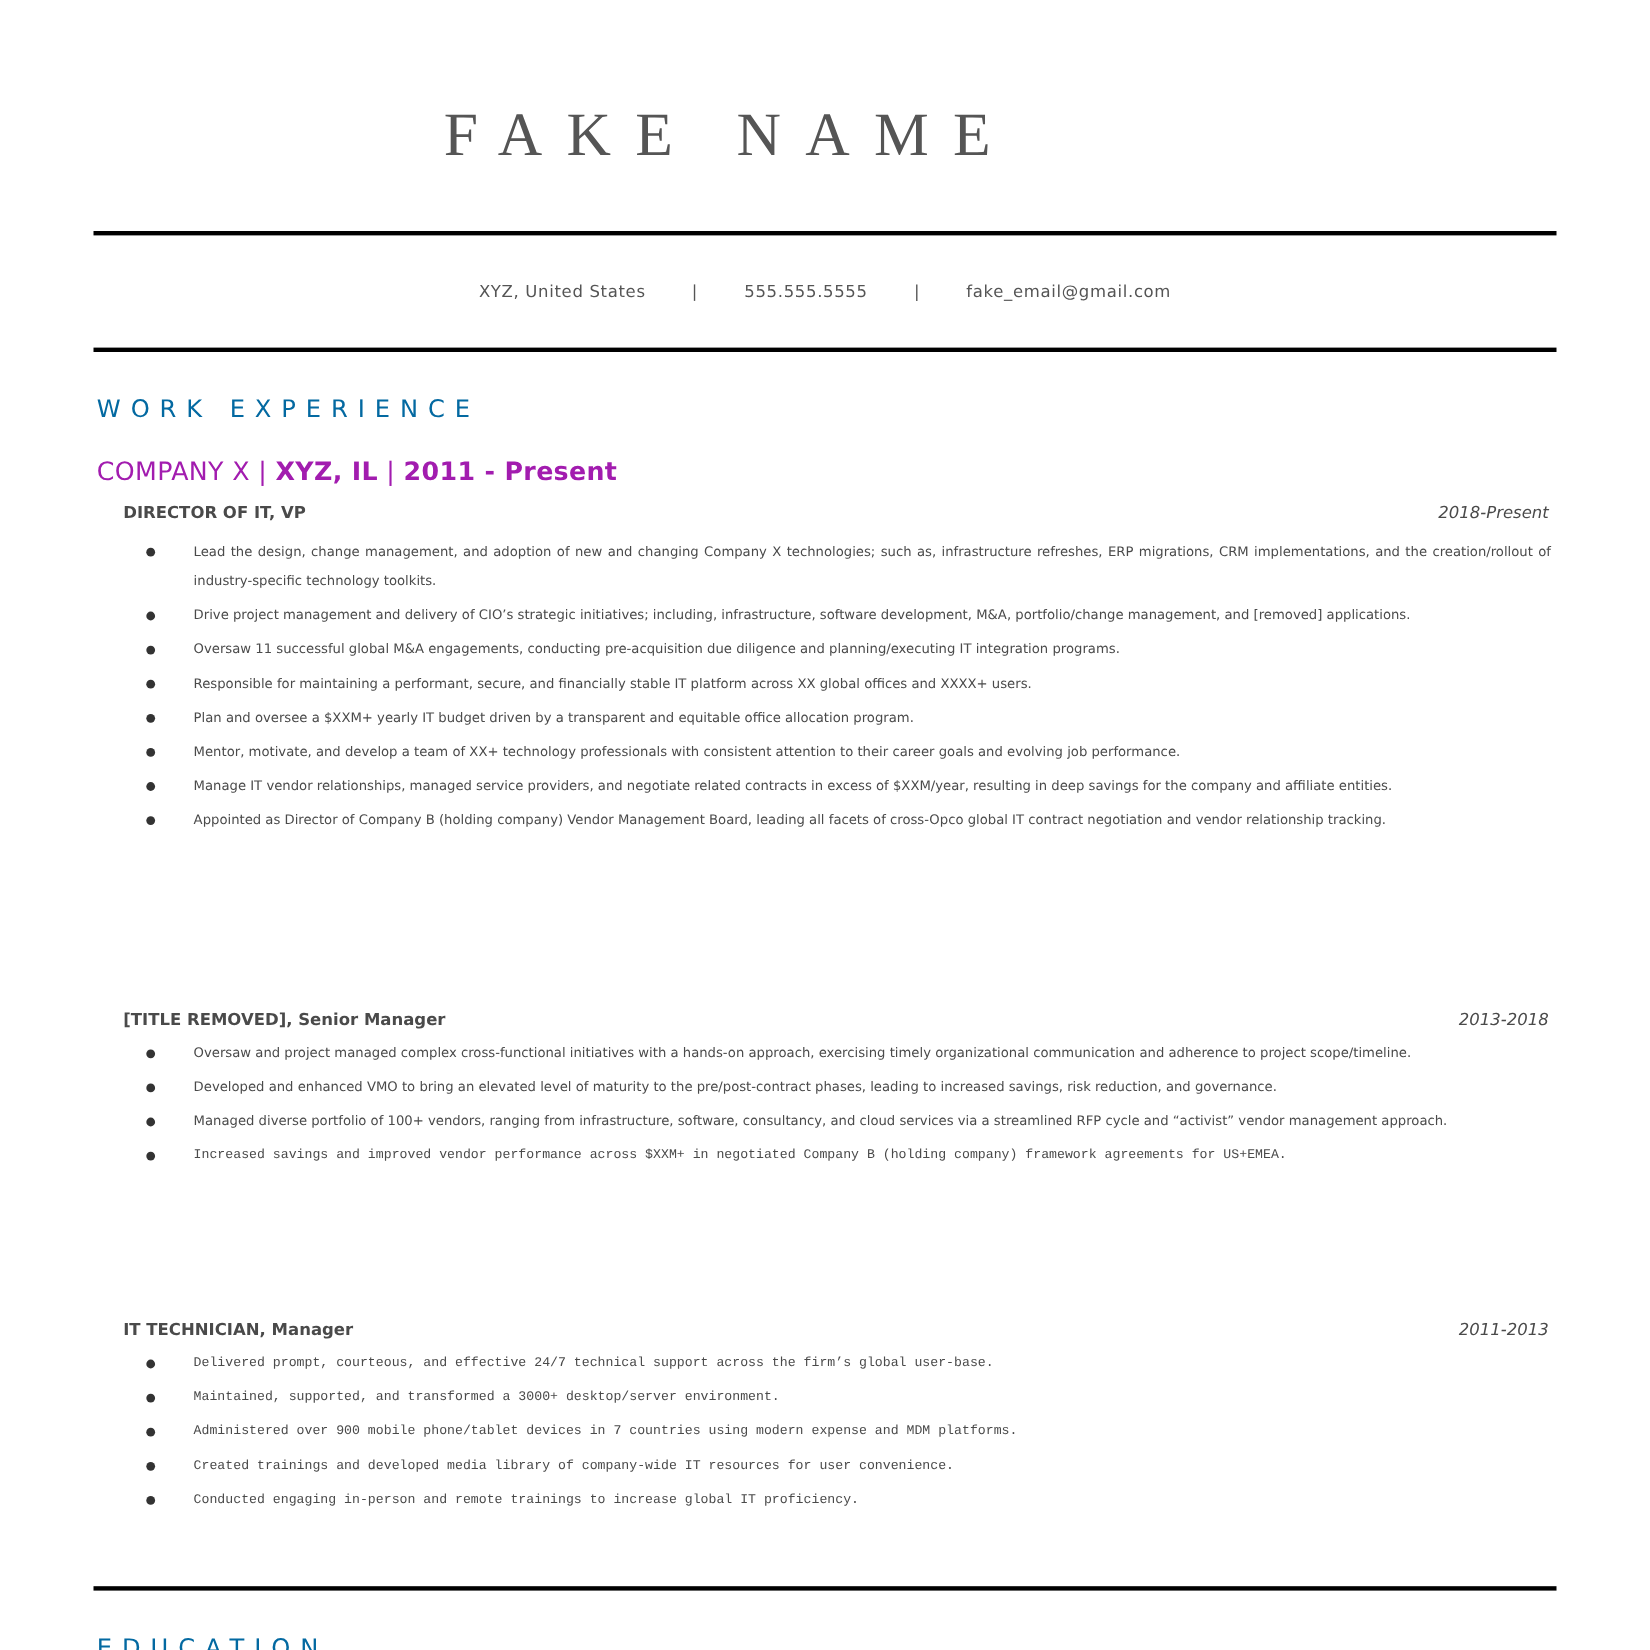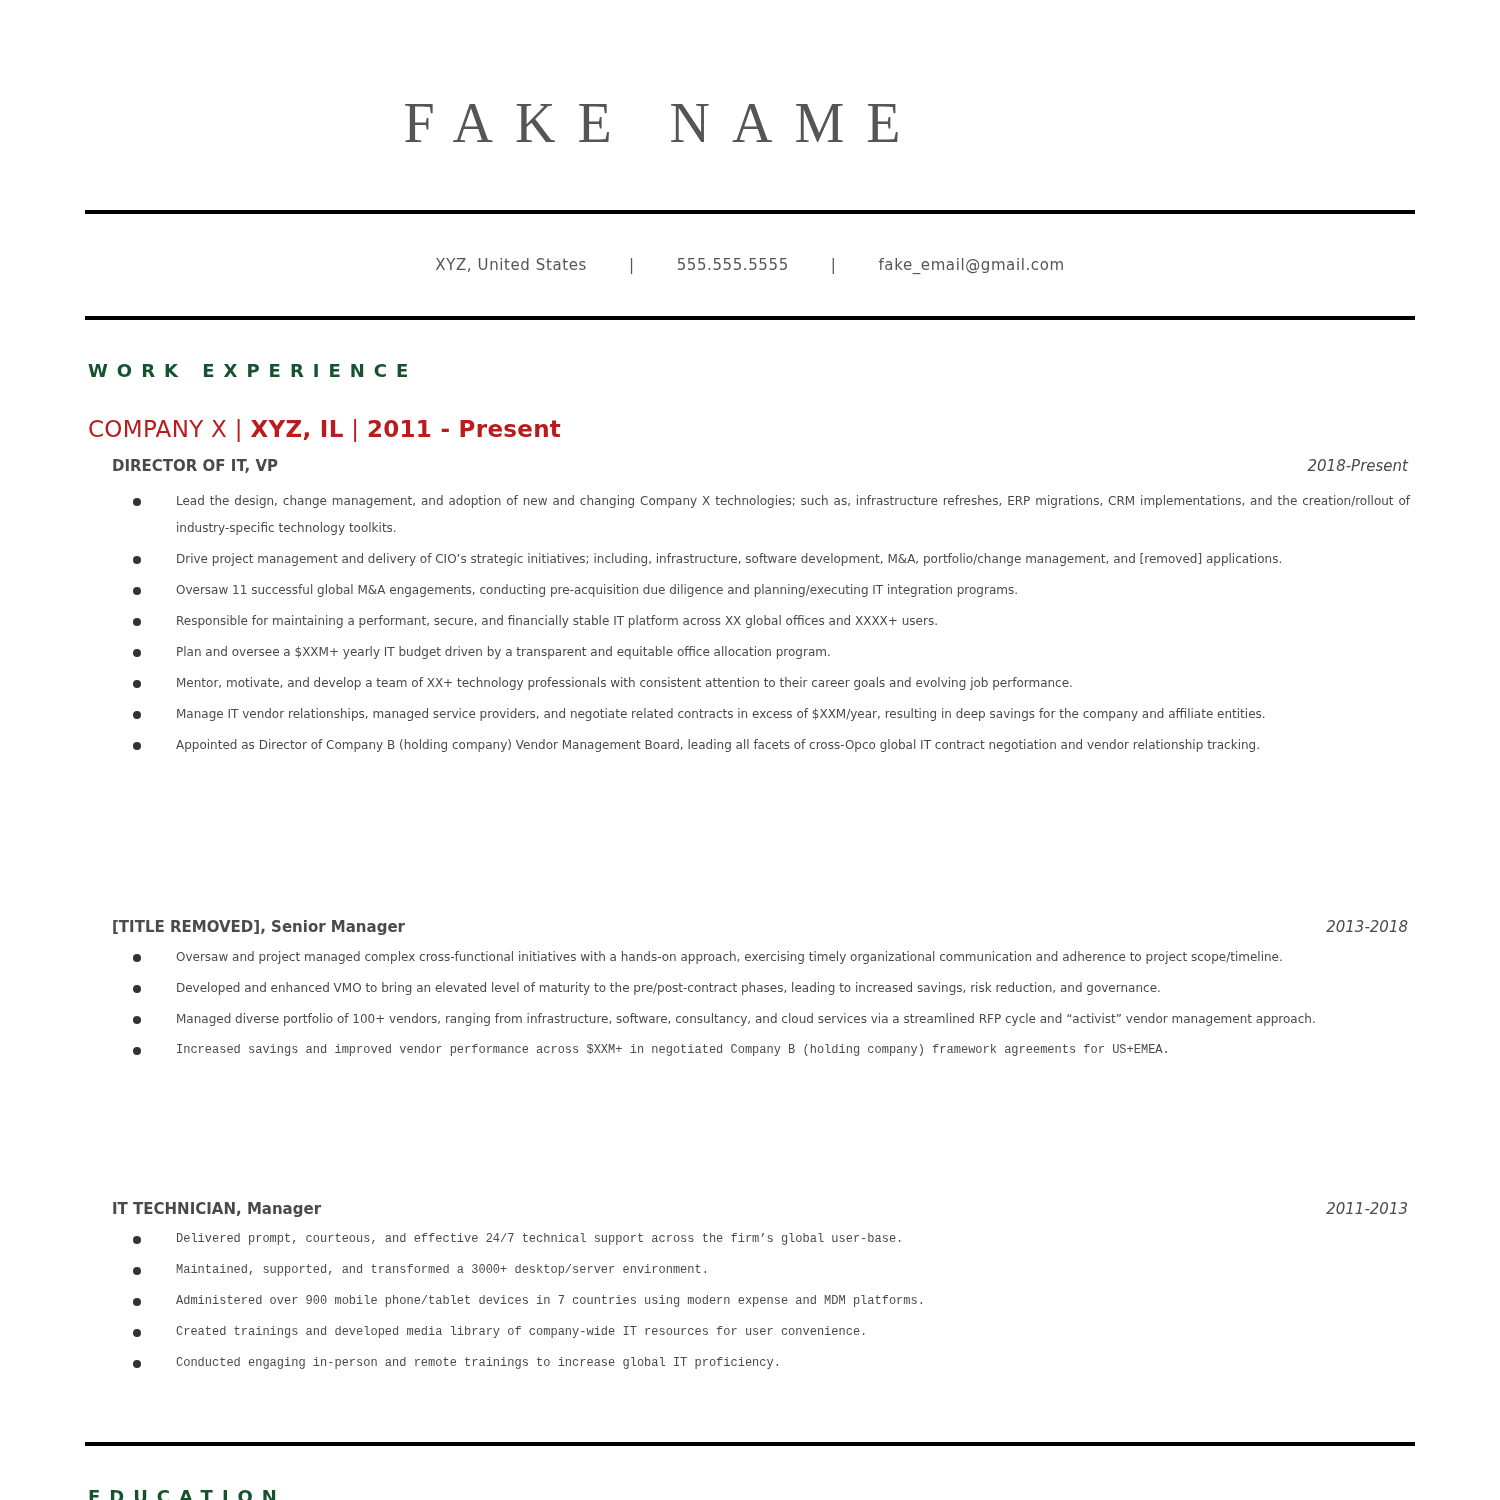--- a/index.html
+++ b/index.html
@@ -5,22 +5,22 @@
   html, body { margin:0; padding:0; background:#ffffff; }
   body { width:1500px; height:1500px; overflow:hidden; position:relative;
          font-family:"DejaVu Sans", "Liberation Sans", sans-serif; color:#4a4a4a; }
   .name { position:absolute; top:88px; left:0; width:1304px; text-align:center;
           font-family:"Liberation Serif", "DejaVu Serif", serif; font-size:56px;
           letter-spacing:22px; color:#555555; font-weight:normal; padding-left:22px; box-sizing:border-box; line-height:70px; }
   .rule { position:absolute; left:85px; width:1330px; height:4px; background:#000; }
   .contact { position:absolute; top:252px; left:0; width:1500px; text-align:center;
              font-size:15px; color:#555; letter-spacing:0.6px; line-height:26px; }
   .contact .sep { display:inline-block; margin:0 42px; }
-  .section-title { position:absolute; left:88px; font-size:18px; font-weight:bold; letter-spacing:9px; color:#14532d; }
-  .company { position:absolute; top:416px; left:88px; font-size:23px; color:#b91c1c; letter-spacing:0.3px; }
+  .section-title { position:absolute; left:88px; font-size:22px; font-weight:normal; letter-spacing:9px; color:#0369a1; }
+  .company { position:absolute; top:416px; left:88px; font-size:23px; color:#a21caf; letter-spacing:0.3px; }
   .company .bold { font-weight:bold; }
   .job-head { position:absolute; left:112px; width:1296px; font-size:15px; color:#4a4a4a; line-height:26px; }
   .job-head .title { font-weight:bold; }
   .job-head .dates { position:absolute; right:0; top:0; font-style:italic; font-weight:normal; }
   ul.bullets { position:absolute; left:130px; width:1280px; margin:0; padding:0; list-style:none;
                font-size:12px; line-height:26.5px; color:#4a4a4a; }
   ul.bullets li { position:relative; padding-left:46px; margin-bottom:4.5px; text-align:justify; }
   ul.bullets li .bullet { position:absolute; left:3px; top:10px; width:8px; height:8px; border-radius:50%; background:#333; }
   ul.bullets li.nojust { text-align:left;font-family:Liberation Mono, monospace; }
 </style>

